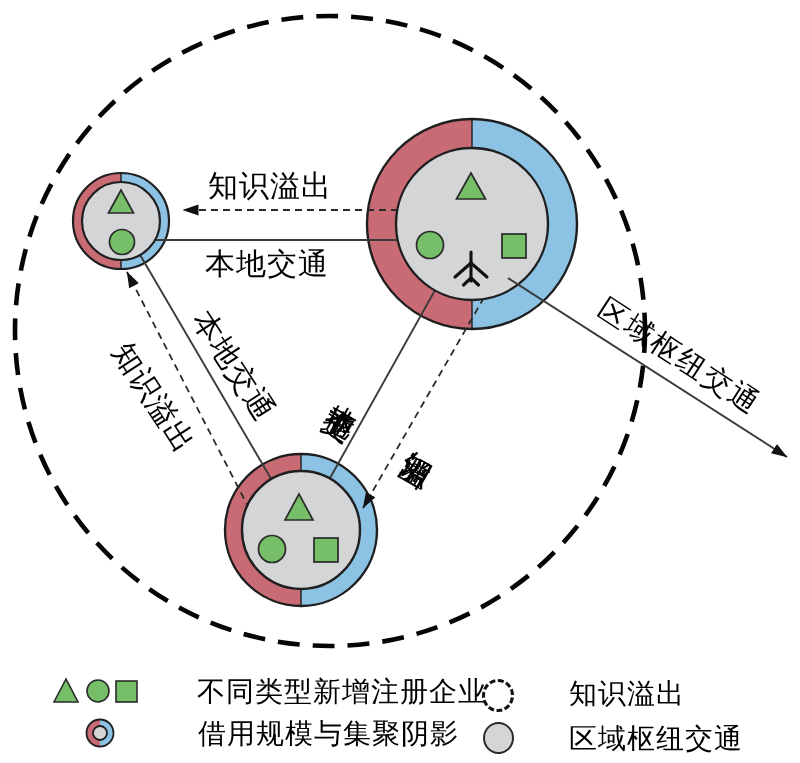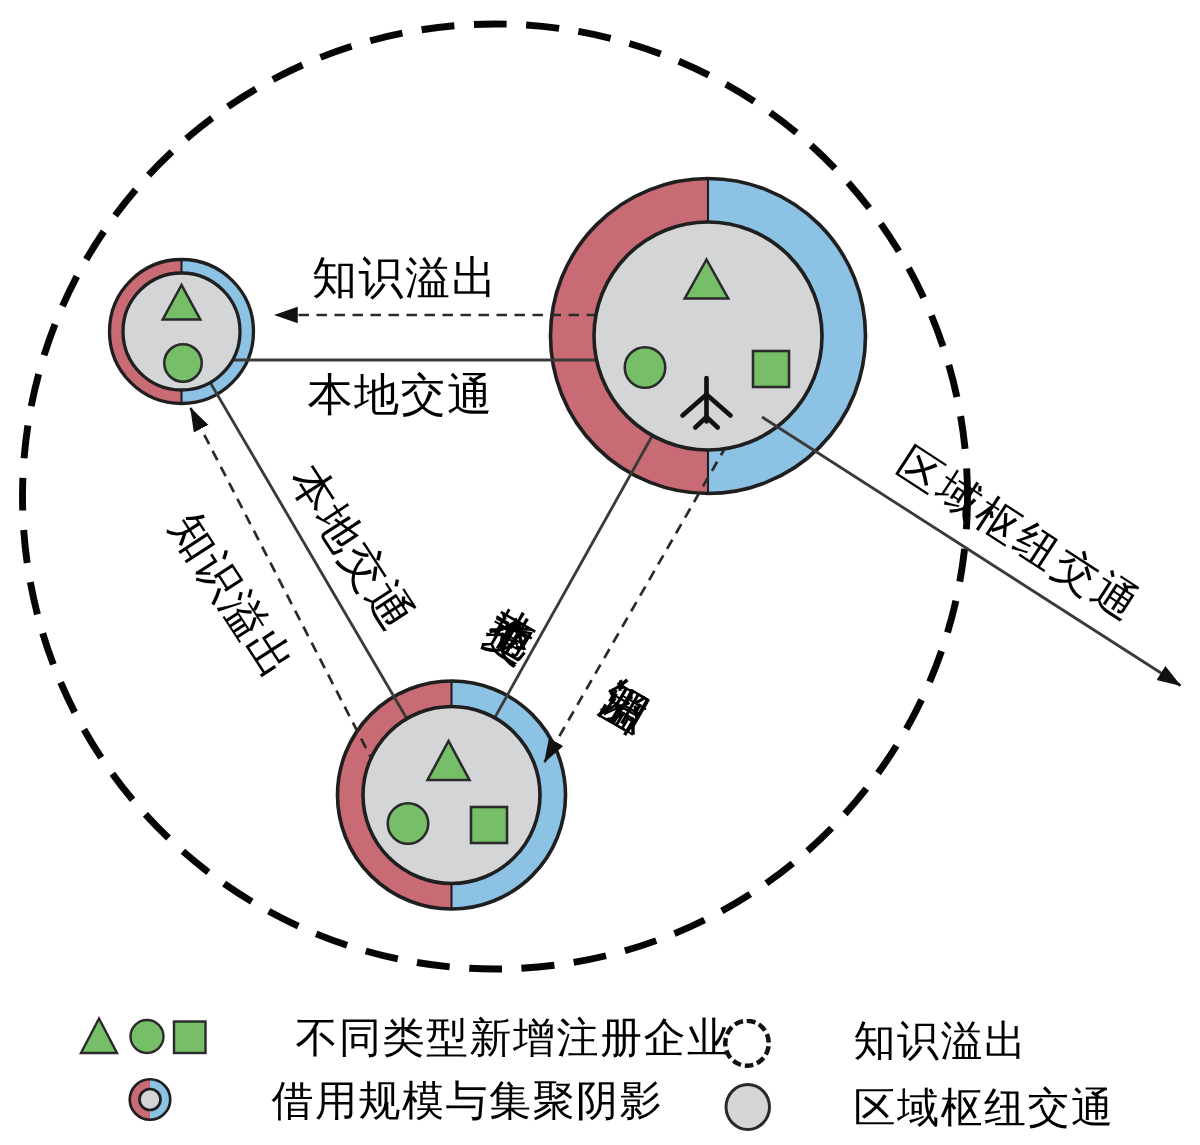--- a/index.html
+++ b/index.html
@@ -110,19 +110,19 @@
 
     <div class="legend-icon dashed-circle-icon" style="left:482px;top:679px;"></div>
     <div class="legend-label" style="left:527px;top:694px;">知识溢出</div>
 
     <svg class="legend-icon" style="left:84px;top:717px;" width="32" height="32">
       <path d="M16,2.5 A13.5,13.5 0 0 0 16,29.5 Z" fill="#c96b74"></path>
       <path d="M16,2.5 A13.5,13.5 0 0 1 16,29.5 Z" fill="#8cc2e4"></path>
       <circle cx="16" cy="16" r="13.5" fill="none" stroke="#1f1f1f" stroke-width="1.8"></circle>
       <circle cx="16" cy="16" r="7" stroke="#1f1f1f" stroke-width="1.8" fill="#d4d5d7"></circle>
     </svg>
-    <div class="legend-label" style="left:139px;top:734px;">借用规模与集聚阴影</div>
+    <div class="legend-label" style="left:156px;top:734px;">借用规模与集聚阴影</div>
 
     <div class="legend-icon gray-circle-icon" style="left: 483px; top: 722px; background: rgb(212, 213, 215);" id="legend-gray-circle"></div>
     <div class="legend-label" style="left:527px;top:739px;">区域枢纽交通</div>
   </div>
 
 </div>
 
 </body></html>

